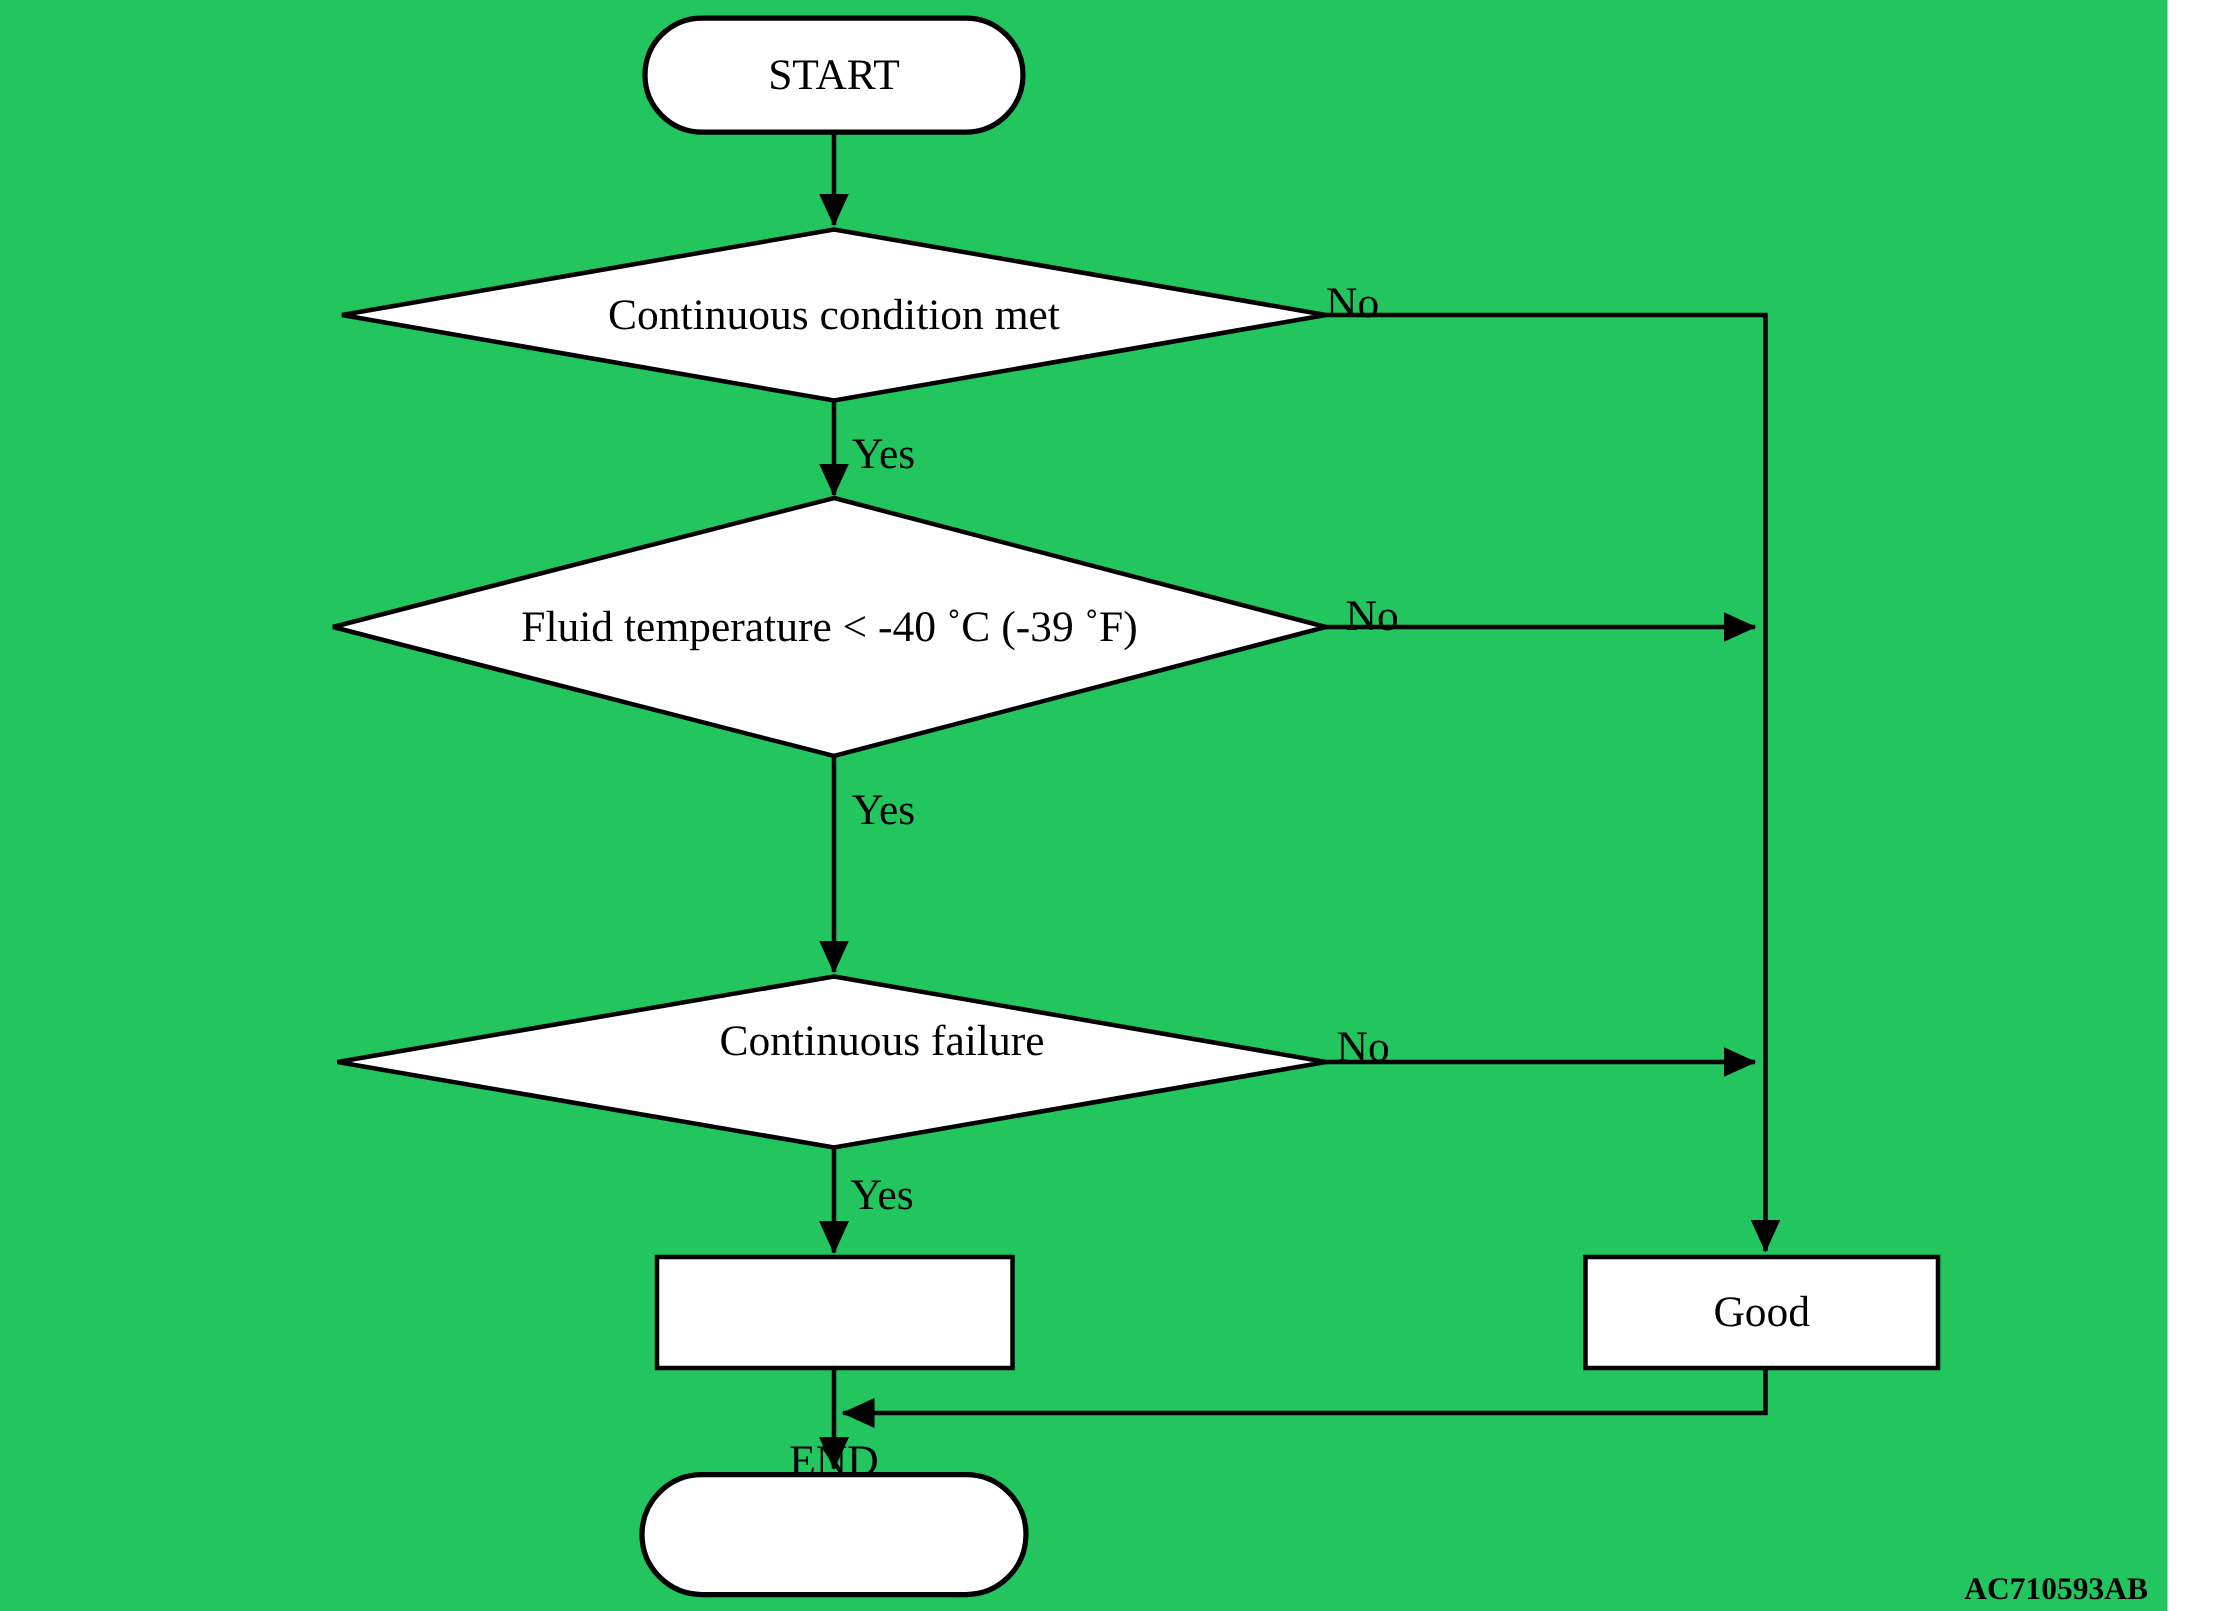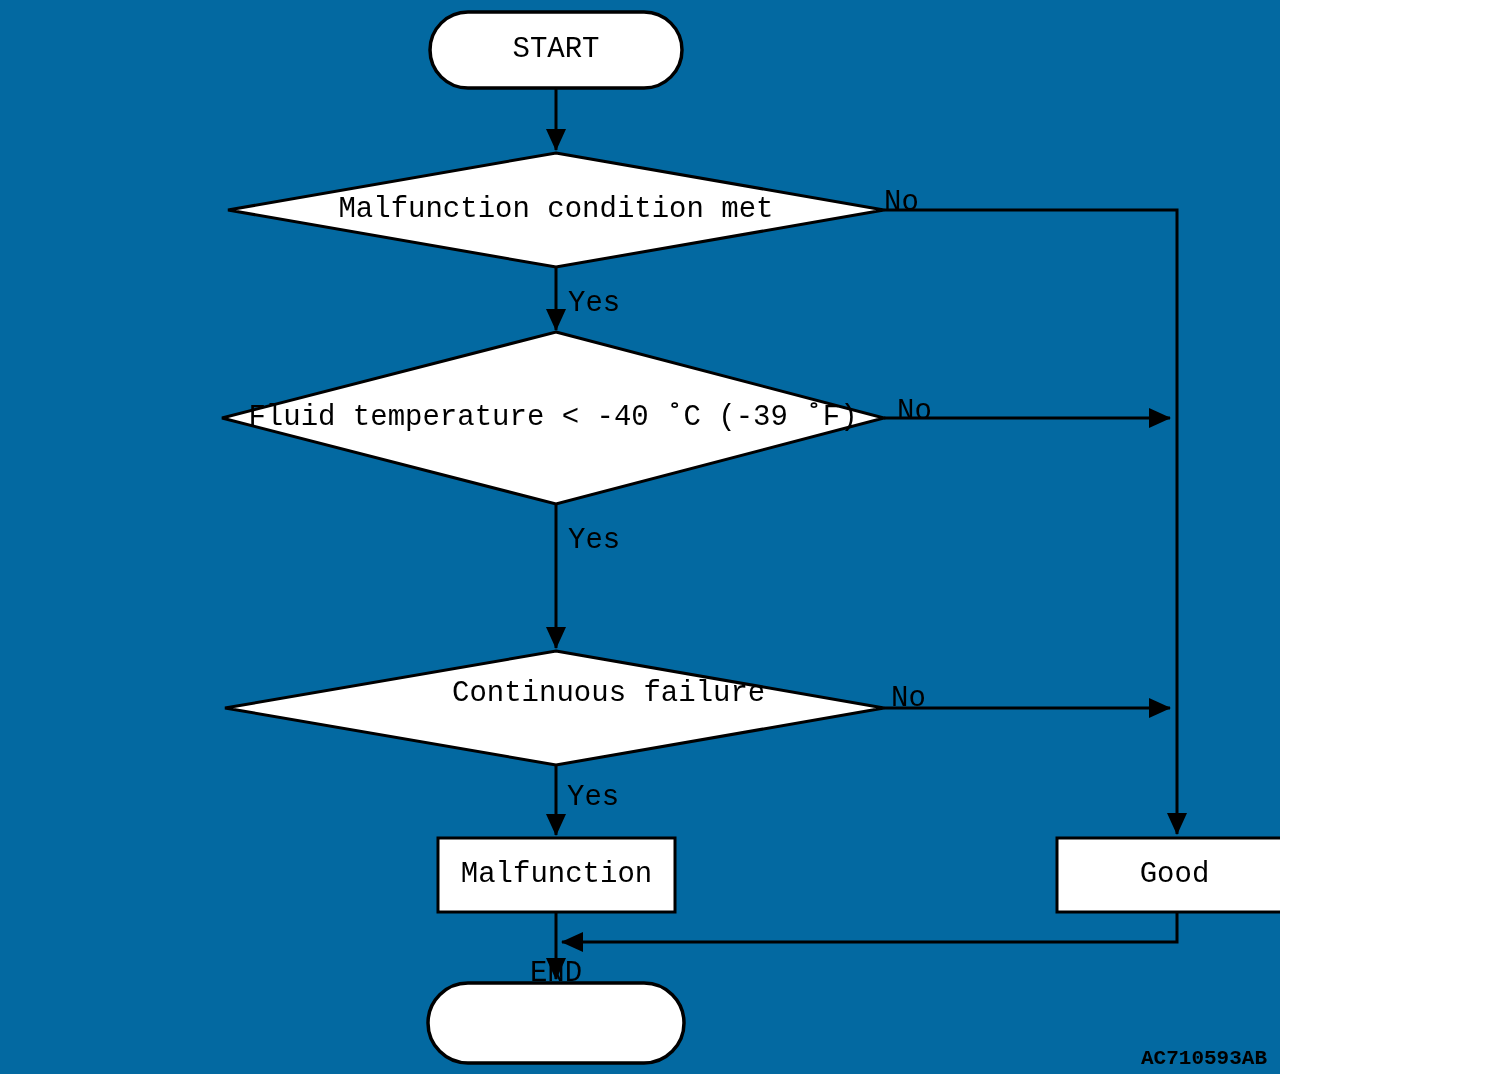--- a/index.html
+++ b/index.html
@@ -1,20 +1,20 @@
 <!DOCTYPE html>
 <html><head>
 <meta charset="utf-8">
 <style>
   html,body{margin:0;padding:0;background:#ffffff;}
   .canvas{
     position:relative;
-    width:1280px;height:1074px;
-    background:#0369a1;
-    font-family:Liberation Mono, monospace;
+    width:1445px;height:1074px;
+    background:#22c55e;
+    font-family:Liberation Serif, serif;
     color:#000000;
     overflow:hidden;
   }
   .canvas svg{position:absolute;left:0;top:0;}
   .lbl{
     position:absolute;
     display:flex;align-items:center;justify-content:center;
     text-align:center;
     font-size:29px;line-height:1.2;
     color:#000;
@@ -61,29 +61,28 @@
     <polygon points="556,153 884,210 556,267 228,210" fill="#ffffff" stroke="#000" stroke-width="3"></polygon>
     <polygon points="556,332 884,418 556,504 222,418" fill="#ffffff" stroke="#000" stroke-width="3"></polygon>
     <polygon points="556,651 884,708 556,765 225,708" fill="#ffffff" stroke="#000" stroke-width="3"></polygon>
     <rect x="438" y="838" width="237" height="74" fill="#ffffff" stroke="#000" stroke-width="3"></rect>
     <rect x="1057" y="838" width="235" height="74" fill="#ffffff" stroke="#000" stroke-width="3"></rect>
     <rect x="428" y="983" width="256" height="80" rx="40" ry="40" fill="#ffffff" stroke="#000" stroke-width="3.5"></rect>
   </svg>
 
   <div class="lbl" style="left:430px;top:12px;width:252px;height:76px;">START</div>
 
-  <div class="lbl" style="left:228px;top:153px;width:656px;height:114px;">Malfunction condition met</div>
+  <div class="lbl" style="left:228px;top:153px;width:656px;height:114px;">Continuous condition met</div>
 
   <div class="lbl" style="left:222px;top:332px;width:662px;height:172px;">Fluid temperature &lt; -40 ˚C (-39 ˚F)</div>
 
-  <div class="lbl multiline" style="left:452px;top:676px;width:320px;">
+  <div class="lbl multiline" style="left:428px;top:676px;width:320px;text-align:center;">
     <div>Continuous failure</div>
   </div>
 
-  <div class="lbl" style="left:438px;top:838px;width:237px;height:74px;">Malfunction</div>
 
   <div class="lbl" style="left:1057px;top:838px;width:235px;height:74px;border-radius:27px;">Good</div>
 
   <div class="lbl" style="left:428px;top:934px;width:256px;height:80px;">END</div>
 
   <div class="tag" style="left:884px;top:176px;">No</div>
   <div class="tag" style="left:568px;top:277px;">Yes</div>
 
   <div class="tag" style="left:897px;top:385px;">No</div>
   <div class="tag" style="left:568px;top:514px;">Yes</div>

